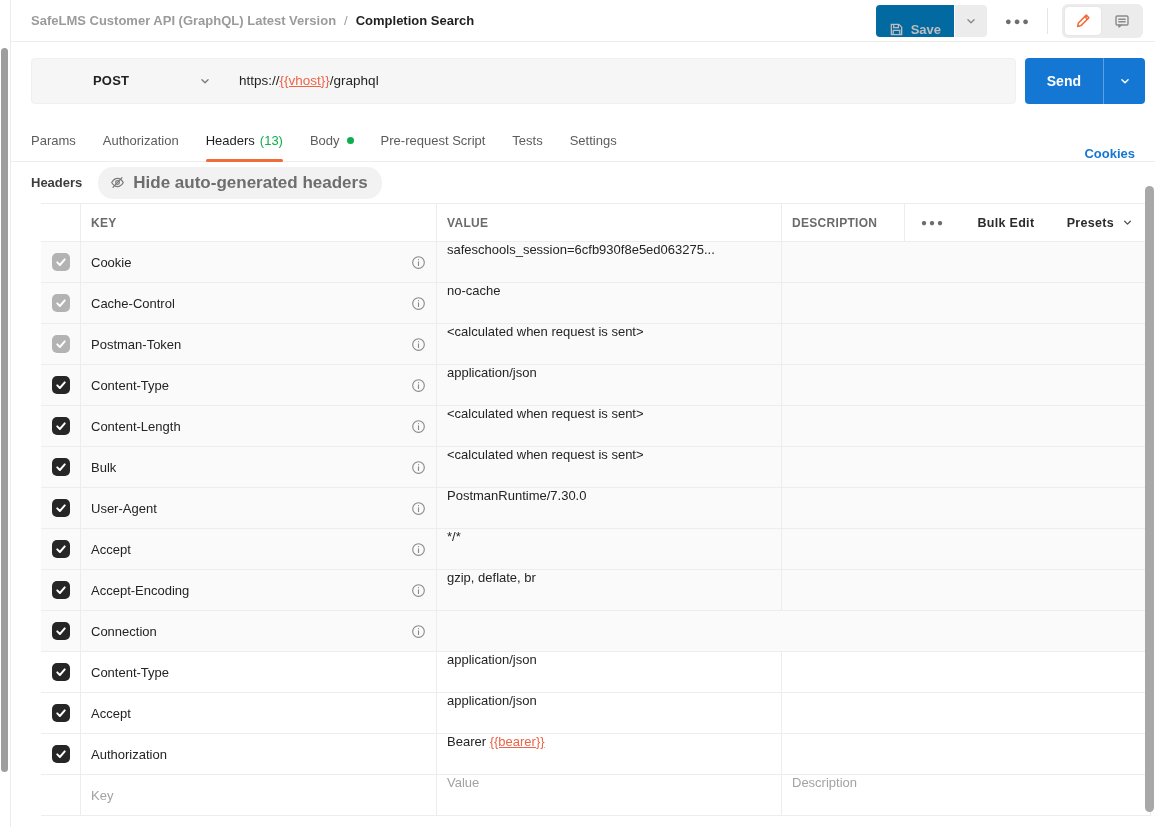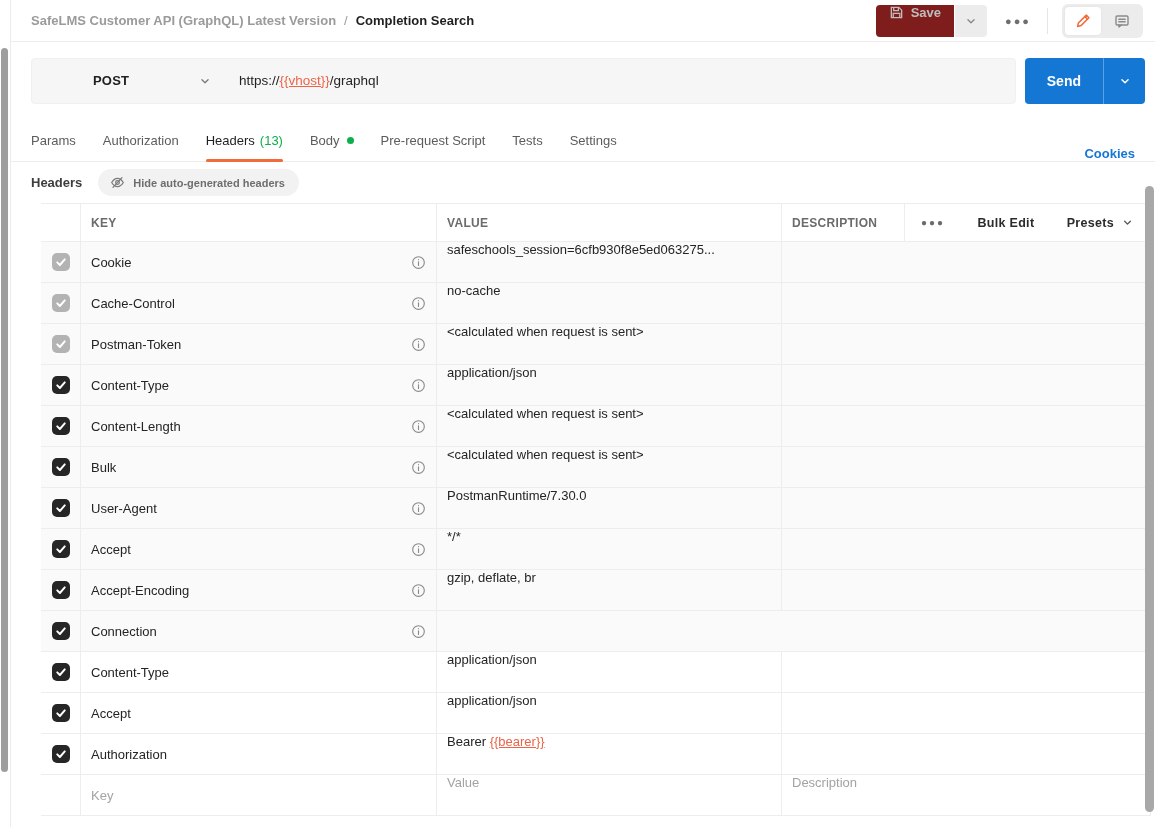--- a/index.html
+++ b/index.html
@@ -17,21 +17,21 @@
   .main { margin-left:11px; width:1144px; }
 
   
   .topbar { height:42px; display:flex; align-items:center; justify-content:space-between; padding:0 12px 0 20px; border-bottom:1px solid #ededed; }
   .breadcrumb { display:flex; align-items:center; gap:8px; font-weight:bold; }
   .bc-collection { color:#9b9b9b; }
   .bc-sep { color:#9b9b9b; font-weight:normal; }
   .bc-current { color:#1f1f1f; }
   .top-controls { display:flex; align-items:center; }
   .save-group { display:flex; align-items:stretch; height:32px; border-radius:4px; overflow:hidden; }
-  .save-btn { display:flex; align-items:flex-start; gap:7px; background:#7f1d1d; color:#bdbdbd; font-weight:bold; padding:0 13px; font-size:13px; }
+  .save-btn { display:flex; align-items:flex-end; gap:7px; background:#0369a1; color:#bdbdbd; font-weight:bold; padding:0 13px; font-size:13px; }
   .save-caret { width:32px; background:#ececec; color:#9e9e9e; display:flex; align-items:center; justify-content:center; margin-left:1px; }
   .more-btn { color:#6e6e6e; margin:0 16px 0 18px; font-size:11px; letter-spacing:2px; font-weight:bold; cursor:pointer; }
   .vdivider { width:1px; height:26px; background:#e5e5e5; margin-right:14px; }
   .seg { background:#ececec; border-radius:6px; padding:3px; display:flex; gap:3px; }
   .seg-item { width:36px; height:28px; border-radius:4px; display:flex; align-items:center; justify-content:center; cursor:pointer; }
   .seg-item.active { background:#fff; box-shadow:0 0 2px rgba(0,0,0,.08); }
 
   
   .url-row { height:77px; display:flex; align-items:center; padding:0 10px 0 20px; gap:9px; }
   .url-box { flex:1; height:46px; background:#f6f6f6; border:1px solid #f0f0f0; border-radius:4px; display:flex; align-items:center;padding-left:44px; }
@@ -49,21 +49,21 @@
   .tab { display:flex; align-items:center; height:100%; margin-right:27px; color:#5c5c5c; cursor:pointer; position:relative; white-space:nowrap; }
   .tab.active { color:#1f1f1f; }
   .tab.active::after { content:""; position:absolute; left:0; right:0; bottom:-1px; height:3px; background:#f26b3a; border-radius:2px; }
   .tab-count { color:#0caf49; margin-left:5px; }
   .tab-dot { width:7px; height:7px; border-radius:50%; background:#0caf49; margin-left:7px; }
   .cookies-link { margin-left:auto; color:#1577d4; font-weight:bold; cursor:pointer; }
 
   
   .sub-row { height:41px; display:flex; align-items:center; padding:0 20px; gap:16px; }
   .sub-title { font-weight:bold; color:#3d3d3d; }
-  .pill-toggle { display:flex; align-items:center; gap:8px; background:#f2f2f2; border-radius:15px; padding:6px 14px 6px 12px; color:#6e6e6e; font-weight:bold; font-size:11px; cursor:pointer; }
+  .pill-toggle { display:flex; align-items:center; gap:8px; background:#f2f2f2; border-radius:15px; padding:6px 14px 6px 12px; color:#6e6e6e; font-weight:bold; font-size:17px; cursor:pointer; }
 
   
   .htable { margin-left:30px; width:1110px; border-top:1px solid #ededed; border-right:1px solid #ededed; }
   .t-head { display:grid; grid-template-columns:39px 356px 345px 123px 1fr; height:38px; border-bottom:1px solid #ededed; color:#6b6b6b; font-weight:bold; font-size:12px; letter-spacing:.3px; }
   .t-head .cell { display:flex; align-items:center; }
   .cell { padding:0 10px; border-left:1px solid #ededed; height:100%; }
   .cell:first-child { border-left:none; }
   .head-controls { display:flex; align-items:center; justify-content:space-between; padding:0 16px; border-left:1px solid #ededed; }
   .ooo { color:#6b6b6b; font-size:10px; letter-spacing:2px; font-weight:bold; cursor:pointer; }
   .bulk-edit { color:#2b2b2b; font-weight:bold; font-size:12.5px; cursor:pointer; }

